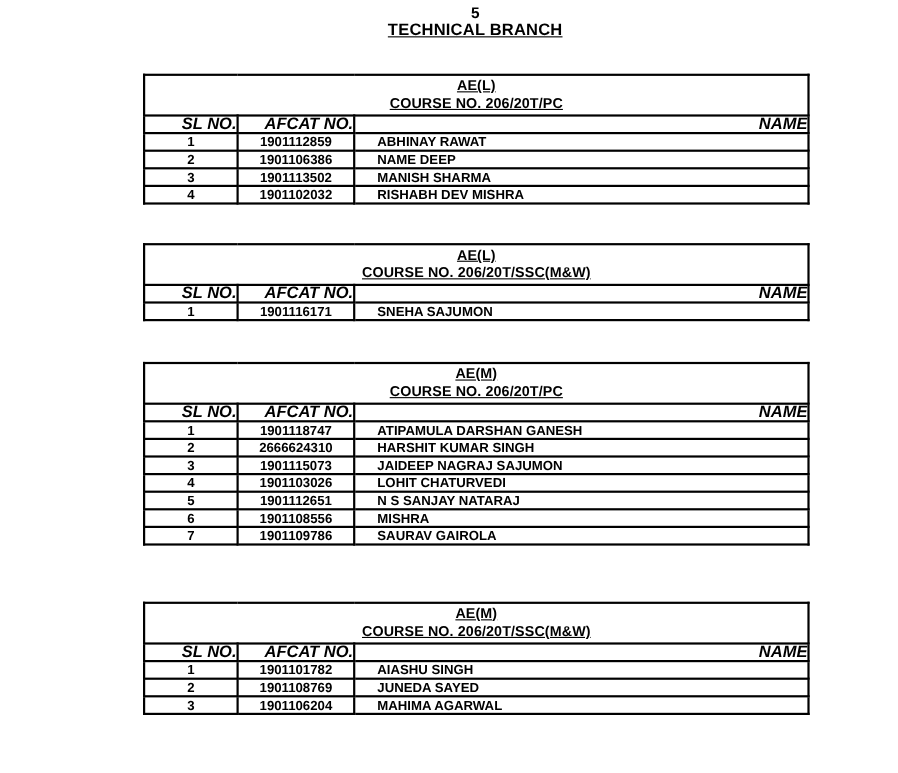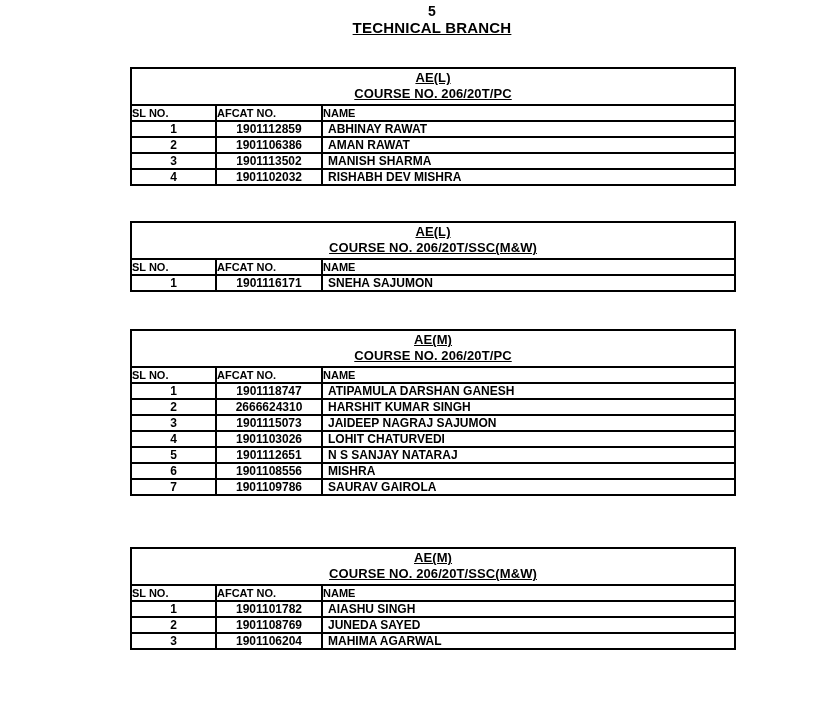--- a/index.html
+++ b/index.html
@@ -62,37 +62,38 @@
     padding: 1px 0 2px 0;
     margin-top: 43px;
   }
   .branch, .course {
     font-size: 13px;
     line-height: 16px;
     text-decoration: underline;
     letter-spacing: 0.1px;
   }
   tr.header-row td {
-    font-size: 11px;
+    font-size: 15px;
     height: 14px;
     line-height: 14px;
-    text-align: left;
+    text-align: right;
+    font-style: italic;
   }
   tr.data-row td {
     font-size: 12px;
     height: 14px;
     line-height: 14px;
   }
   tr.data-row td.sl,
   tr.data-row td.afcat {
     text-align: center;
   }
   tr.data-row td.name {
     text-align: left;
-    padding-left: 5px;
+    padding-left: 20px;
   }
 </style>
 </head>
 <body>
 
 <div class="page">
   <div class="content-col">
     <div class="page-number">5</div>
     <div class="heading">TECHNICAL BRANCH</div>
   </div>
@@ -116,21 +117,21 @@
         <td class="th name">NAME</td>
       </tr>
     <tr class="data-row">
             <td class="sl">1</td>
             <td class="afcat">1901112859</td>
             <td class="name">ABHINAY RAWAT</td>
           </tr>
           <tr class="data-row">
             <td class="sl">2</td>
             <td class="afcat">1901106386</td>
-            <td class="name">AMAN RAWAT</td>
+            <td class="name">NAME DEEP</td>
           </tr>
           <tr class="data-row">
             <td class="sl">3</td>
             <td class="afcat">1901113502</td>
             <td class="name">MANISH SHARMA</td>
           </tr>
           <tr class="data-row">
             <td class="sl">4</td>
             <td class="afcat">1901102032</td>
             <td class="name">RISHABH DEV MISHRA</td>

